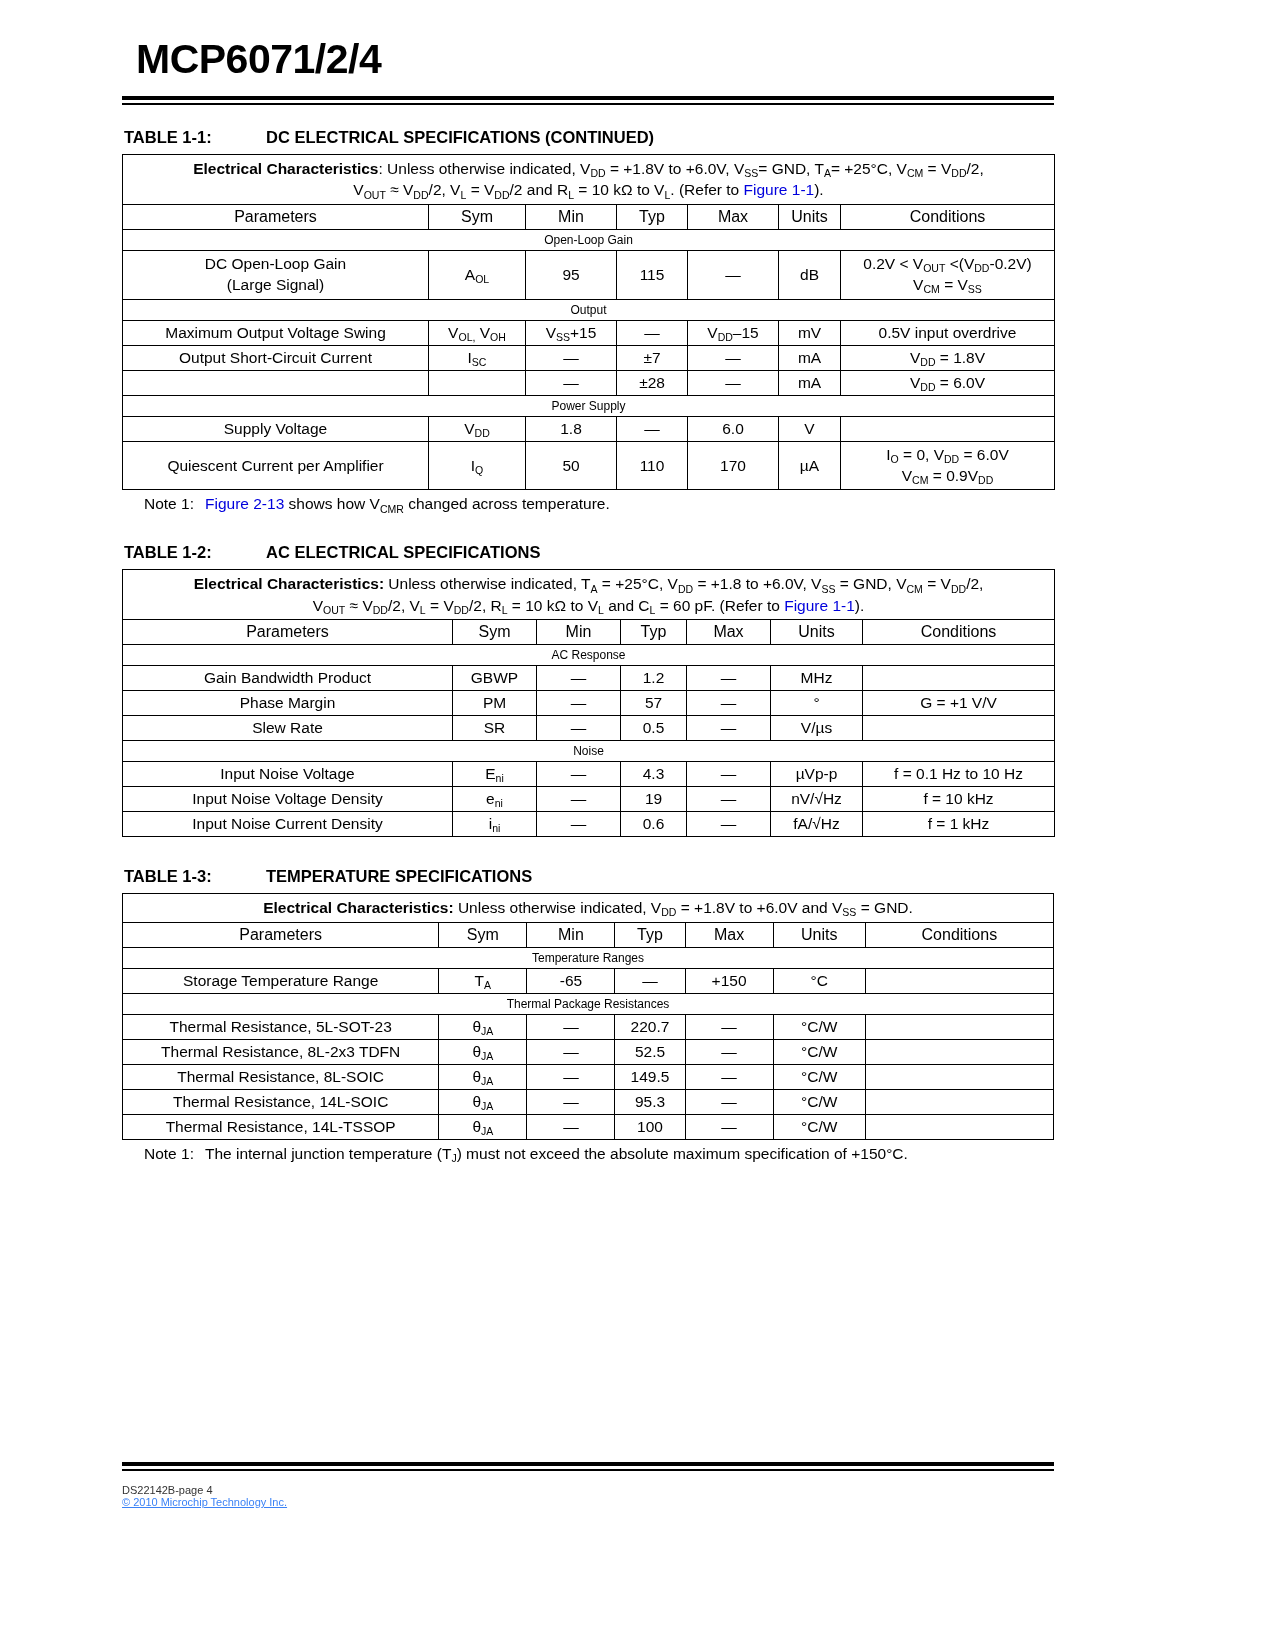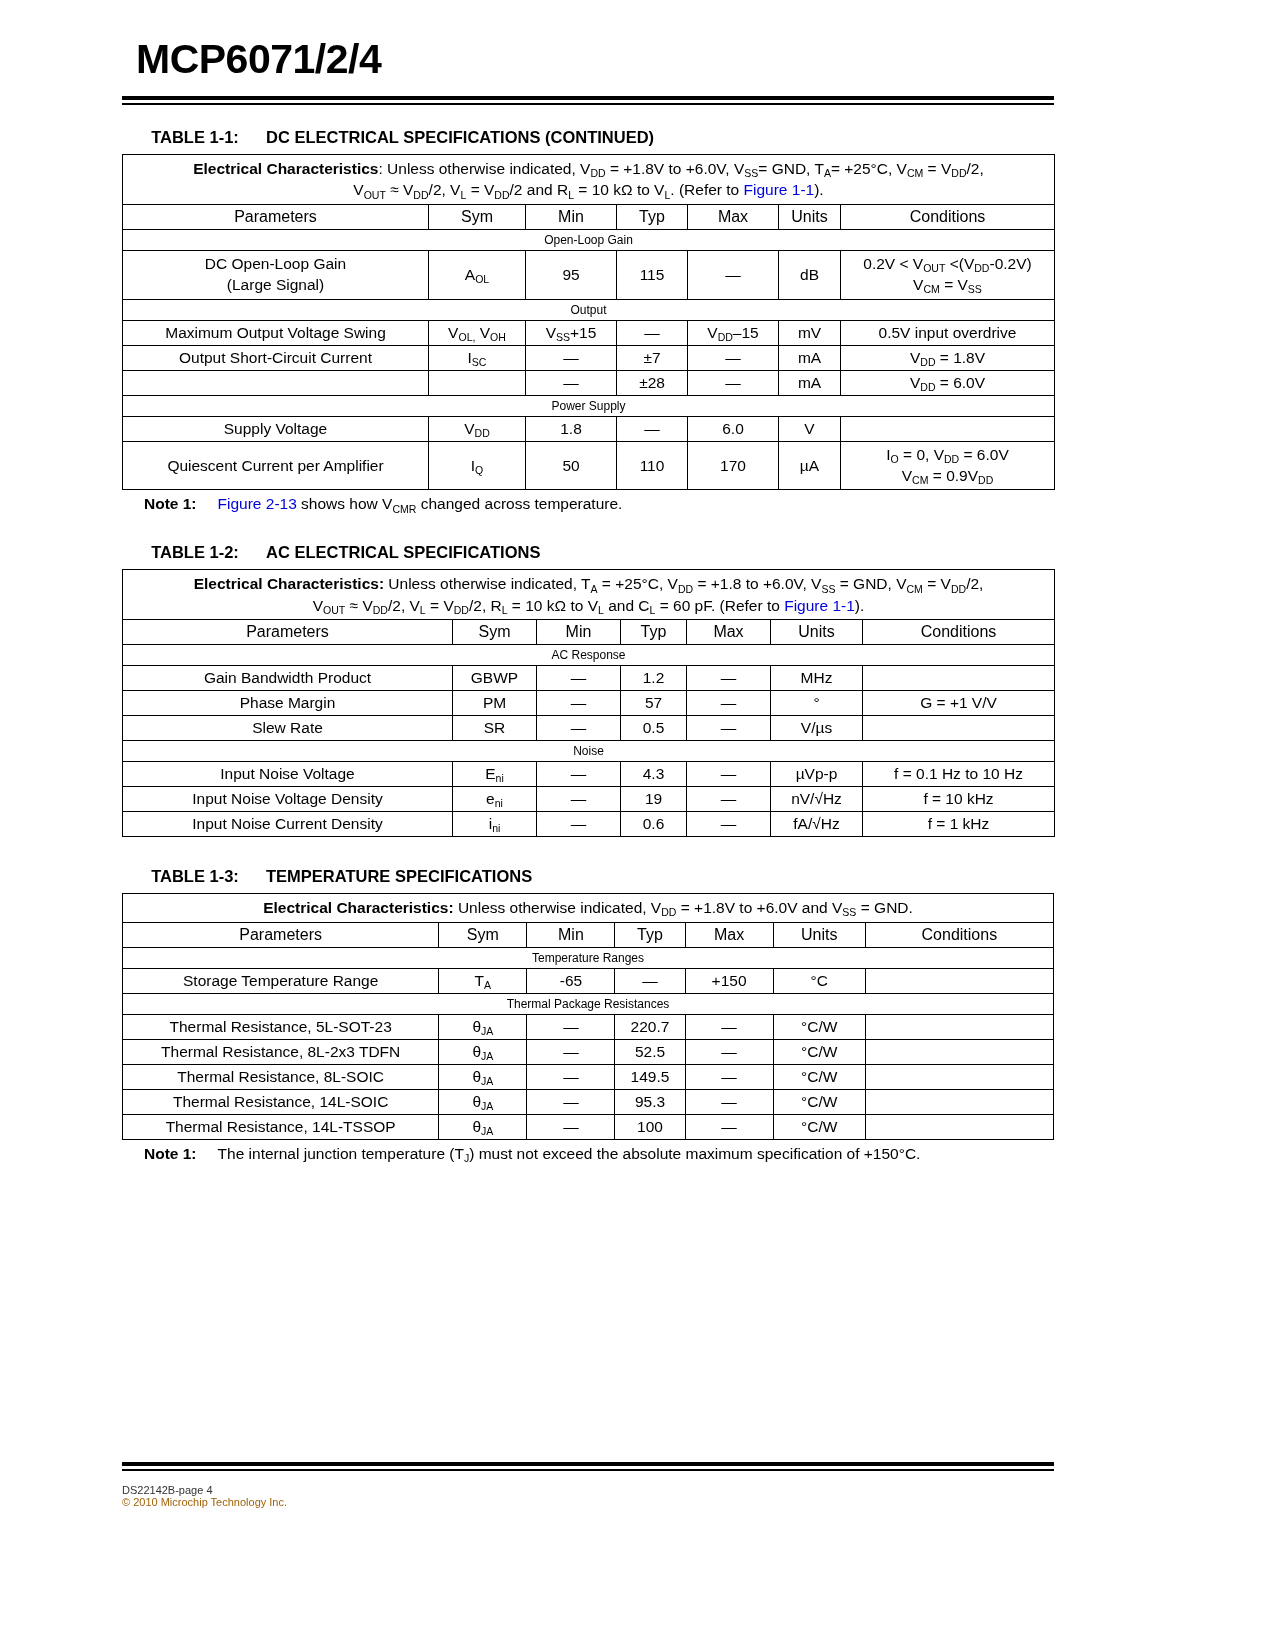--- a/index.html
+++ b/index.html
@@ -50,21 +50,21 @@
     width: 932px;
   }
 
   
   .tbl-caption {
     font-size: 16.5px;
     font-weight: bold;
     margin: 0 0 7px 2px;
     display: flex;
   }
-  .tbl-caption .cap-num { width: 142px; flex: none; text-align: center; }
+  .tbl-caption .cap-num { width: 142px; flex: none; }
   .tbl-caption .cap-text { }
 
   
   table.spec {
     border-collapse: collapse;
     width: 932px;
     table-layout: fixed;
     font-size: 15.5px;
   }
   table.spec td, table.spec th {
@@ -117,40 +117,40 @@
   .lnk-b { color: #0000dd; font-weight: bold; }
 
   
   .note-line {
     font-size: 15.5px;
     margin: 5px 0 0 0;
     padding-left: 22px;
     display: flex;
   }
   .note-line .note-lbl {
-    font-weight: bold;
+    font-weight: normal;
     white-space: nowrap;
-    margin-right: 21px;
+    margin-right: 11px;
   }
   .gap-a { height: 30px; }
   .gap-b { height: 30px; }
 
   
   .footer {
     position: absolute;
     left: 122px;
     top: 1484px;
     width: 932px;
     display: flex;
     justify-content: flex-end;
     font-size: 11px;
     color: #333;
     flex-direction: column;
   }
-  .footer .right { color: #a16207; }
+  .footer .right { color: #3b82f6; text-decoration: underline; }
 </style>
 </head>
 <body>
 
 <div class="page">
 
   <div class="doc-title">MCP6071/2/4</div>
 
   <div class="rule-double header-rule">
     <div class="r1"></div>

